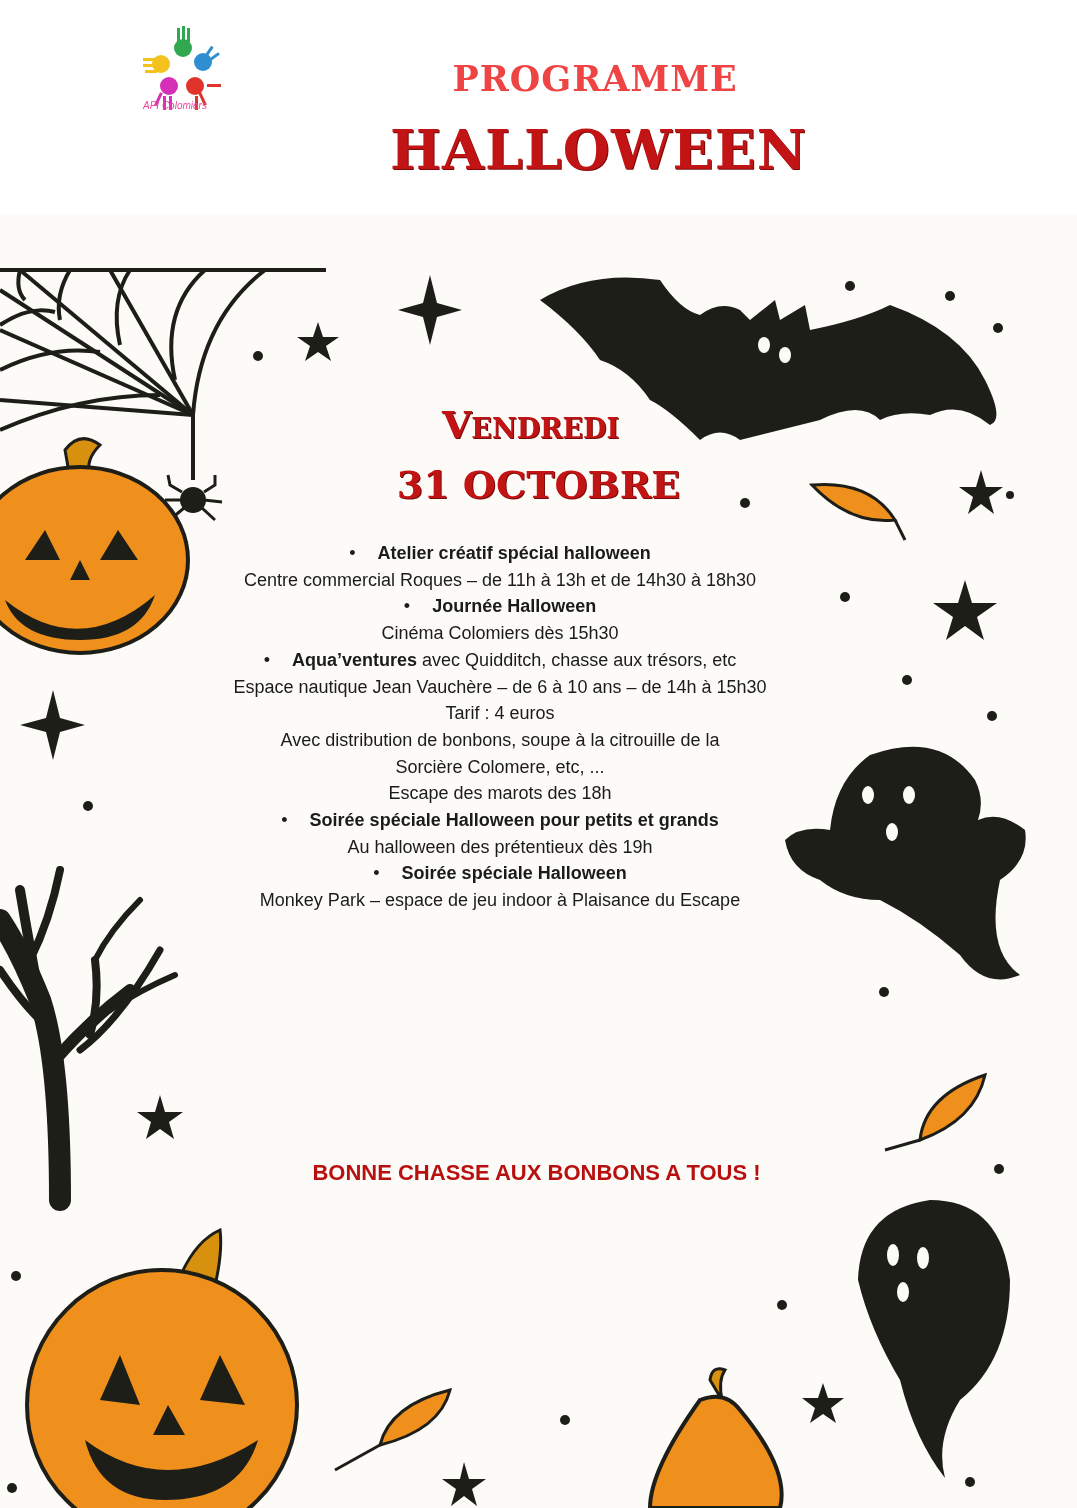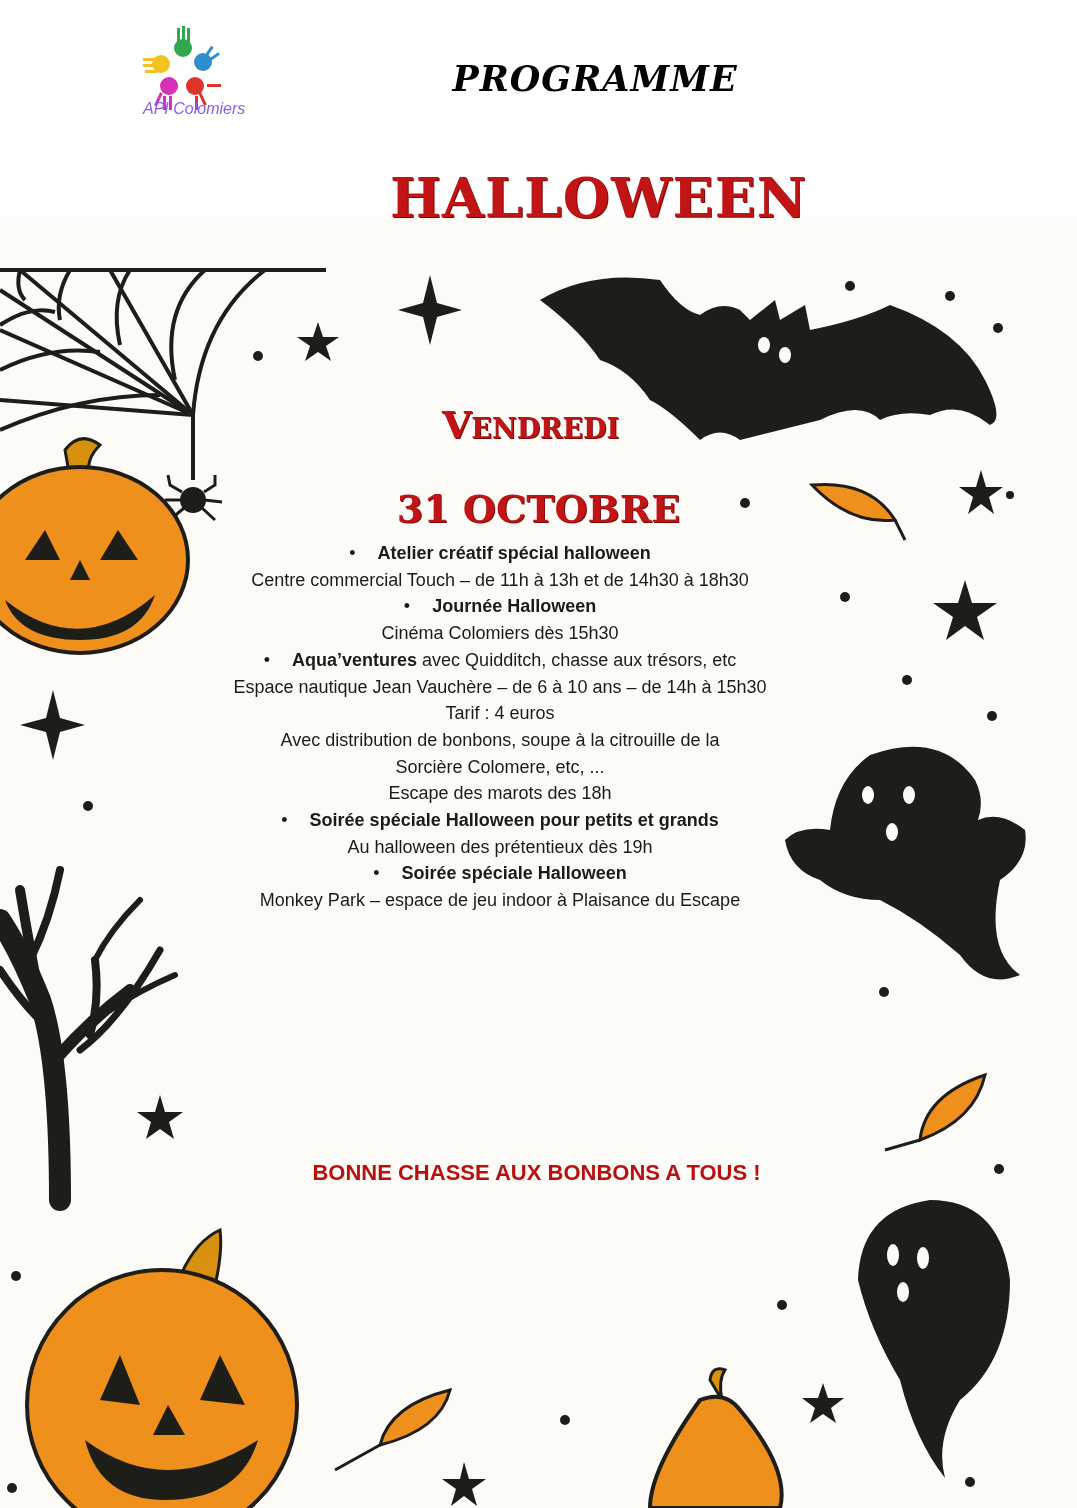--- a/index.html
+++ b/index.html
@@ -1,25 +1,25 @@
 <!DOCTYPE html>
 <html><head>
 <meta charset="utf-8">
 <style>
   html,body{margin:0;padding:0;}
   body{width:1077px;height:1508px;position:relative;overflow:hidden;background:#fcfbf8;font-family:"Liberation Sans",sans-serif;}
   .header{position:absolute;left:0;top:0;width:1077px;height:215px;background:#ffffff;}
   .logo{position:absolute;left:135px;top:20px;width:95px;height:100px;}
-  .logo-text{position:absolute;left:143px;top:100px;font-size:16px;color:#8b5cf6;font-style:italic;}
-  .prog{position:absolute;left:400px;top:58px;width:390px;text-align:center;font-family:"DejaVu Serif",serif;font-weight:bold;font-size:35px;color:#000000;letter-spacing:1px;font-style:italic;}
-  .hallo{position:absolute;left:390px;top:118px;width:410px;text-align:center;font-family:"DejaVu Serif",serif;font-weight:bold;font-size:54px;color:#c21414;letter-spacing:1px;text-shadow:1px 1px 0 #7a0a0a;margin-top:48px;}
+  .logo-text{position:absolute;left:143px;top:100px;font-size:10px;color:#ec4899;font-style:italic;}
+  .prog{position:absolute;left:400px;top:58px;width:390px;text-align:center;font-family:"DejaVu Serif",serif;font-weight:bold;font-size:35px;color:#ef4444;letter-spacing:1px;}
+  .hallo{position:absolute;left:390px;top:118px;width:410px;text-align:center;font-family:"DejaVu Serif",serif;font-weight:bold;font-size:54px;color:#c21414;letter-spacing:1px;text-shadow:1px 1px 0 #7a0a0a;}
   .deco{position:absolute;left:0;top:215px;width:1077px;height:1293px;}
   .date1,.date2{position:absolute;width:1077px;text-align:center;font-family:"DejaVu Serif",serif;font-weight:bold;color:#c21414;text-shadow:1px 1px 0 #7a0a0a;}
   .date1{top:402px;left:-8px;font-size:38px;font-variant:small-caps;}
-  .date2{top:462px;left:0;font-size:38px;margin-top:24px;}
+  .date2{top:462px;left:0;font-size:38px;}
   .prog-list{position:absolute;left:150px;top:540px;width:700px;text-align:center;font-size:18px;color:#1b1b1b;line-height:26.7px;}
   .item-title{font-weight:bold;}
   .bullet{display:inline-block;margin-right:22px;}
   .closing{position:absolute;left:0;top:1160px;width:1077px;text-align:center;font-weight:bold;font-size:22px;color:#b8100f;left:-2px;}
 </style>
 </head>
 <body>
 
 <div class="header">
   <svg class="logo" viewBox="0 0 95 100">
@@ -177,21 +177,21 @@
     <path d="M700 1400 Q725 1390 740 1410 Q790 1470 780 1508 L650 1508 Q650 1470 700 1400 Z" fill="#f0901c" stroke="#1e1e18" stroke-width="4"></path>
   </g>
 </svg>
 
 <div class="date1">Vendredi</div>
 <div class="date2">31 OCTOBRE</div>
 
 <div class="prog-list">
   <div>
     <div><span class="bullet">•</span><span class="item-title">Atelier créatif spécial halloween</span></div>
-    <div>Centre commercial Touch – de 11h à 13h et de 14h30 à 18h30</div>
+    <div>Centre commercial Roques – de 11h à 13h et de 14h30 à 18h30</div>
   </div>
   <div>
     <div><span class="bullet">•</span><span class="item-title">Journée Halloween</span></div>
     <div>Cinéma Colomiers dès 15h30</div>
   </div>
   <div>
     <div><span class="bullet">•</span><span class="item-title">Aqua’ventures</span><span> avec Quidditch, chasse aux trésors, etc</span></div>
     <div>Espace nautique Jean Vauchère – de 6 à 10 ans – de 14h à 15h30</div>
     <div>Tarif : 4 euros</div>
   </div>

